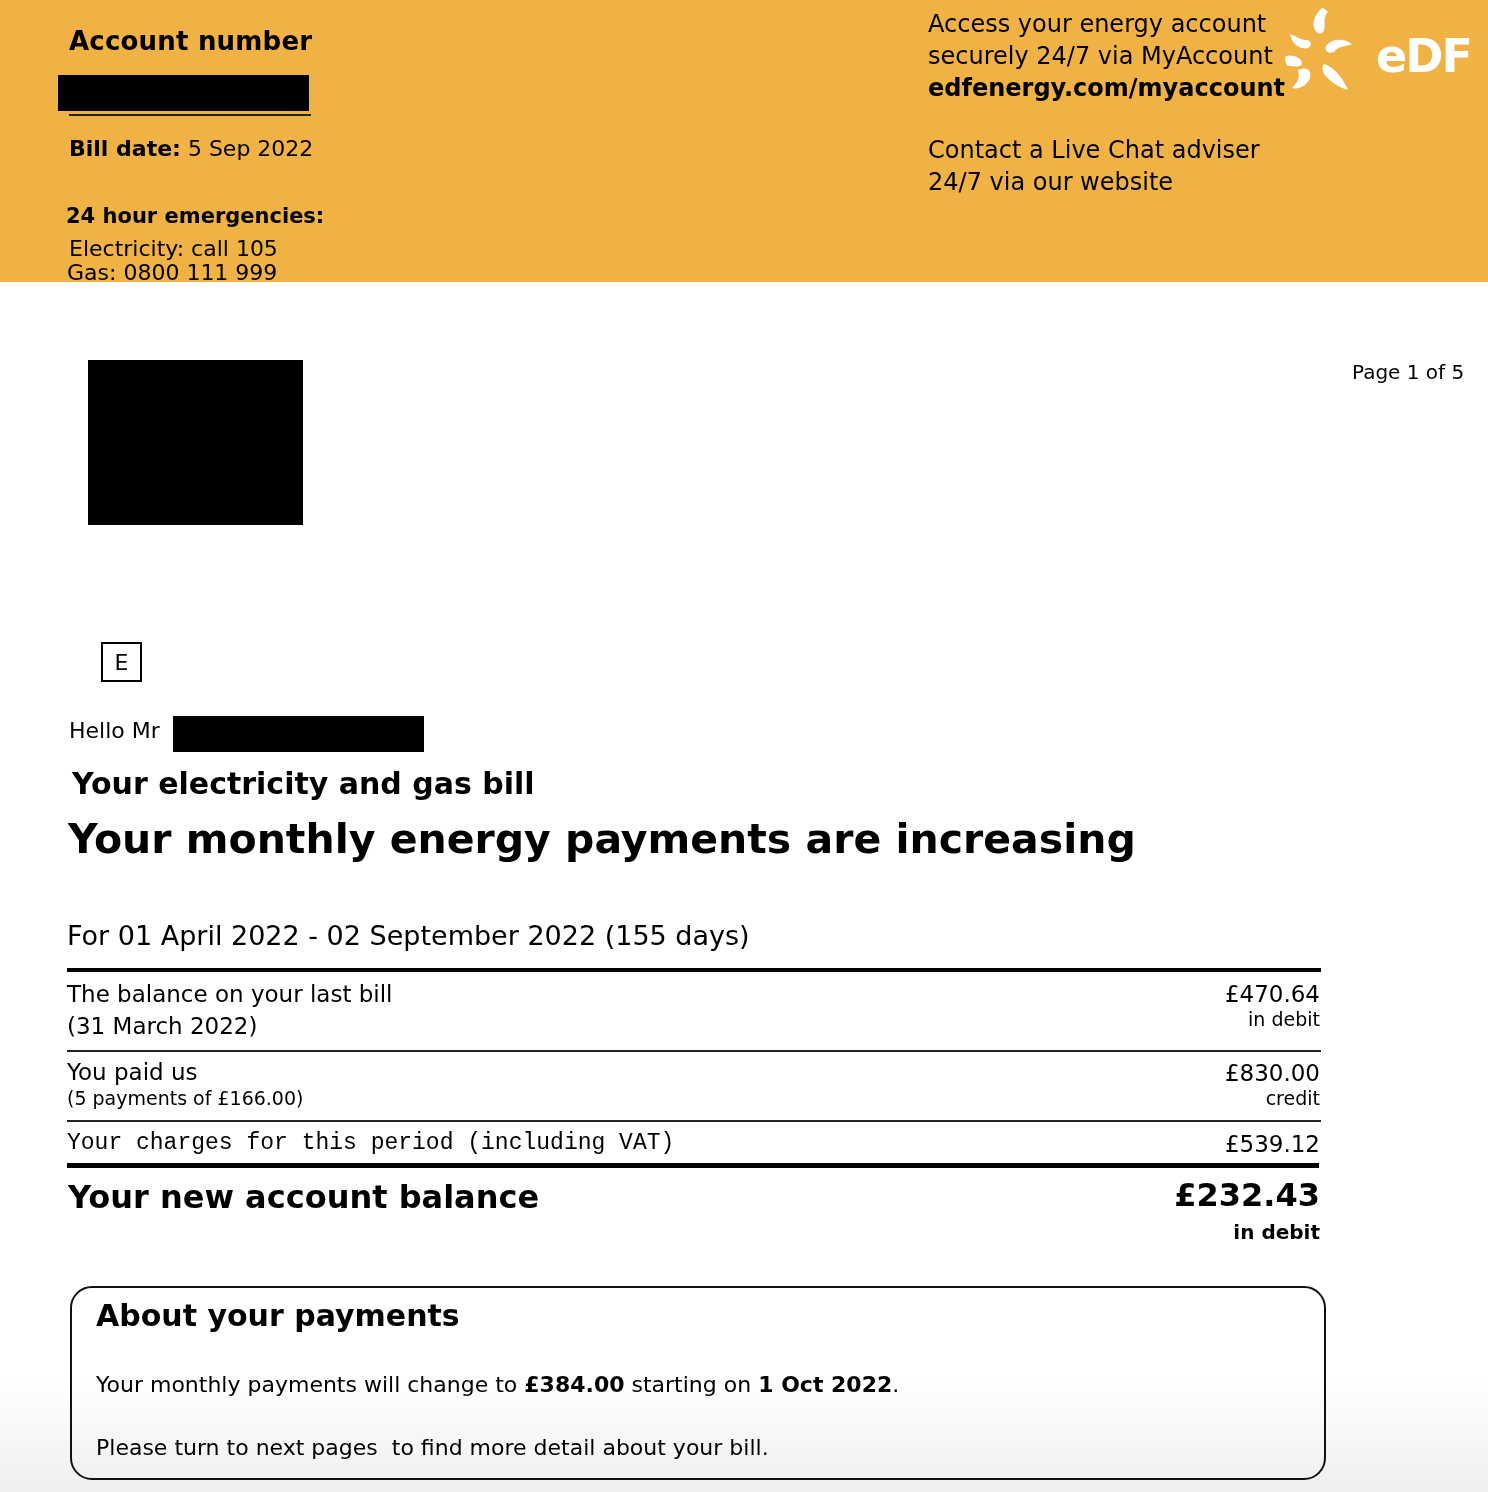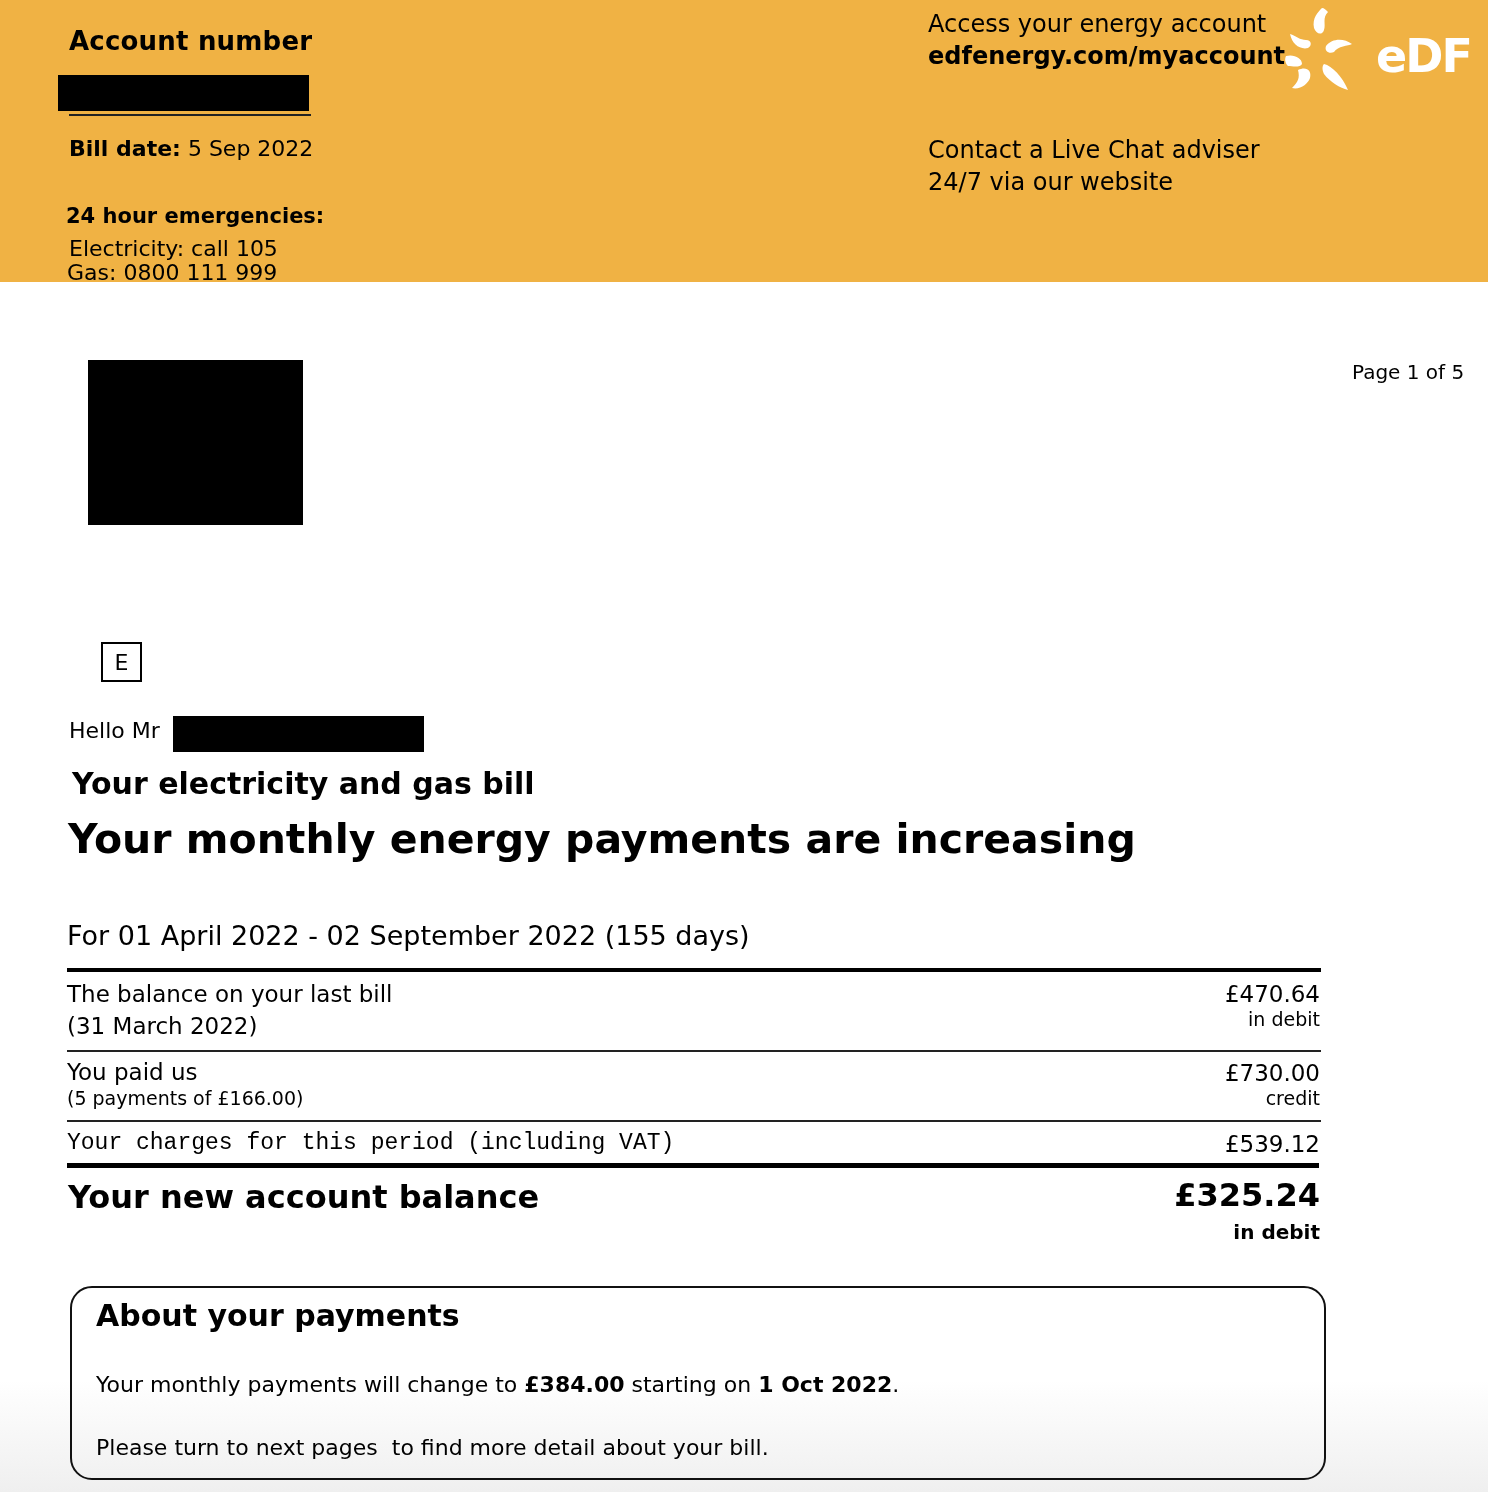--- a/index.html
+++ b/index.html
@@ -86,20 +86,21 @@
   <b>Bill date:</b>
   <span>5 Sep 2022</span>
 </div>
 
 <div class="abs emerg-title">24 hour emergencies:</div>
 <div class="abs emerg-line emerg-elec">Electricity: call 105</div>
 <div class="abs emerg-line emerg-gas">Gas: 0800 111 999</div>
 
 <div class="abs right-info">
   <div>Access your energy account</div>
+  <div>securely 24/7 via MyAccount</div>
   <div class="bold">edfenergy.com/myaccount</div>
 </div>
 <div class="abs right-info2">
   <div>Contact a Live Chat adviser</div>
   <div>24/7 via our website</div>
 </div>
 
 <div class="abs logo">
   <svg width="200" height="92" viewBox="0 0 200 92">
     <g fill="#ffffff">
@@ -137,37 +138,37 @@
   <span class="sub">in debit</span>
 </div>
 
 <div class="rule-thin" style="top:1050px;"></div>
 
 <div class="abs" style="left:67px;top:1057px;">
   <div class="row-label" style="line-height:30px;">You paid us</div>
   <div class="row-sub">(5 payments of £166.00)</div>
 </div>
 <div class="abs row-amt" style="top:1060px;">
-  <span>£730.00</span>
+  <span>£830.00</span>
   <span class="sub">credit</span>
 </div>
 
 <div class="rule-thin" style="top:1120px;"></div>
 
 <div class="abs" style="left:67px;top:1127px;font-family:Liberation Mono, monospace;">
   <div class="row-label">Your charges for this period (including VAT)</div>
 </div>
 <div class="abs row-amt" style="top:1131px;">
   <span>£539.12</span>
 </div>
 
 <div class="rule-thick" style="top:1163px;height:5px;width:1252px;"></div>
 
 <div class="abs new-bal">Your new account balance</div>
-<div class="abs new-bal-amt">£325.24</div>
+<div class="abs new-bal-amt">£232.43</div>
 <div class="abs new-bal-sub">in debit</div>
 
 <div class="abs about-box"></div>
 <div class="abs about-title">About your payments</div>
 <div class="abs about-line1">
   <span>Your monthly payments will change to </span><b>£384.00</b><span> starting on </span><b>1 Oct 2022</b><span>.</span>
 </div>
 <div class="abs about-line2">Please turn to next pages  to find more detail about your bill.</div>
 
 </body></html>

